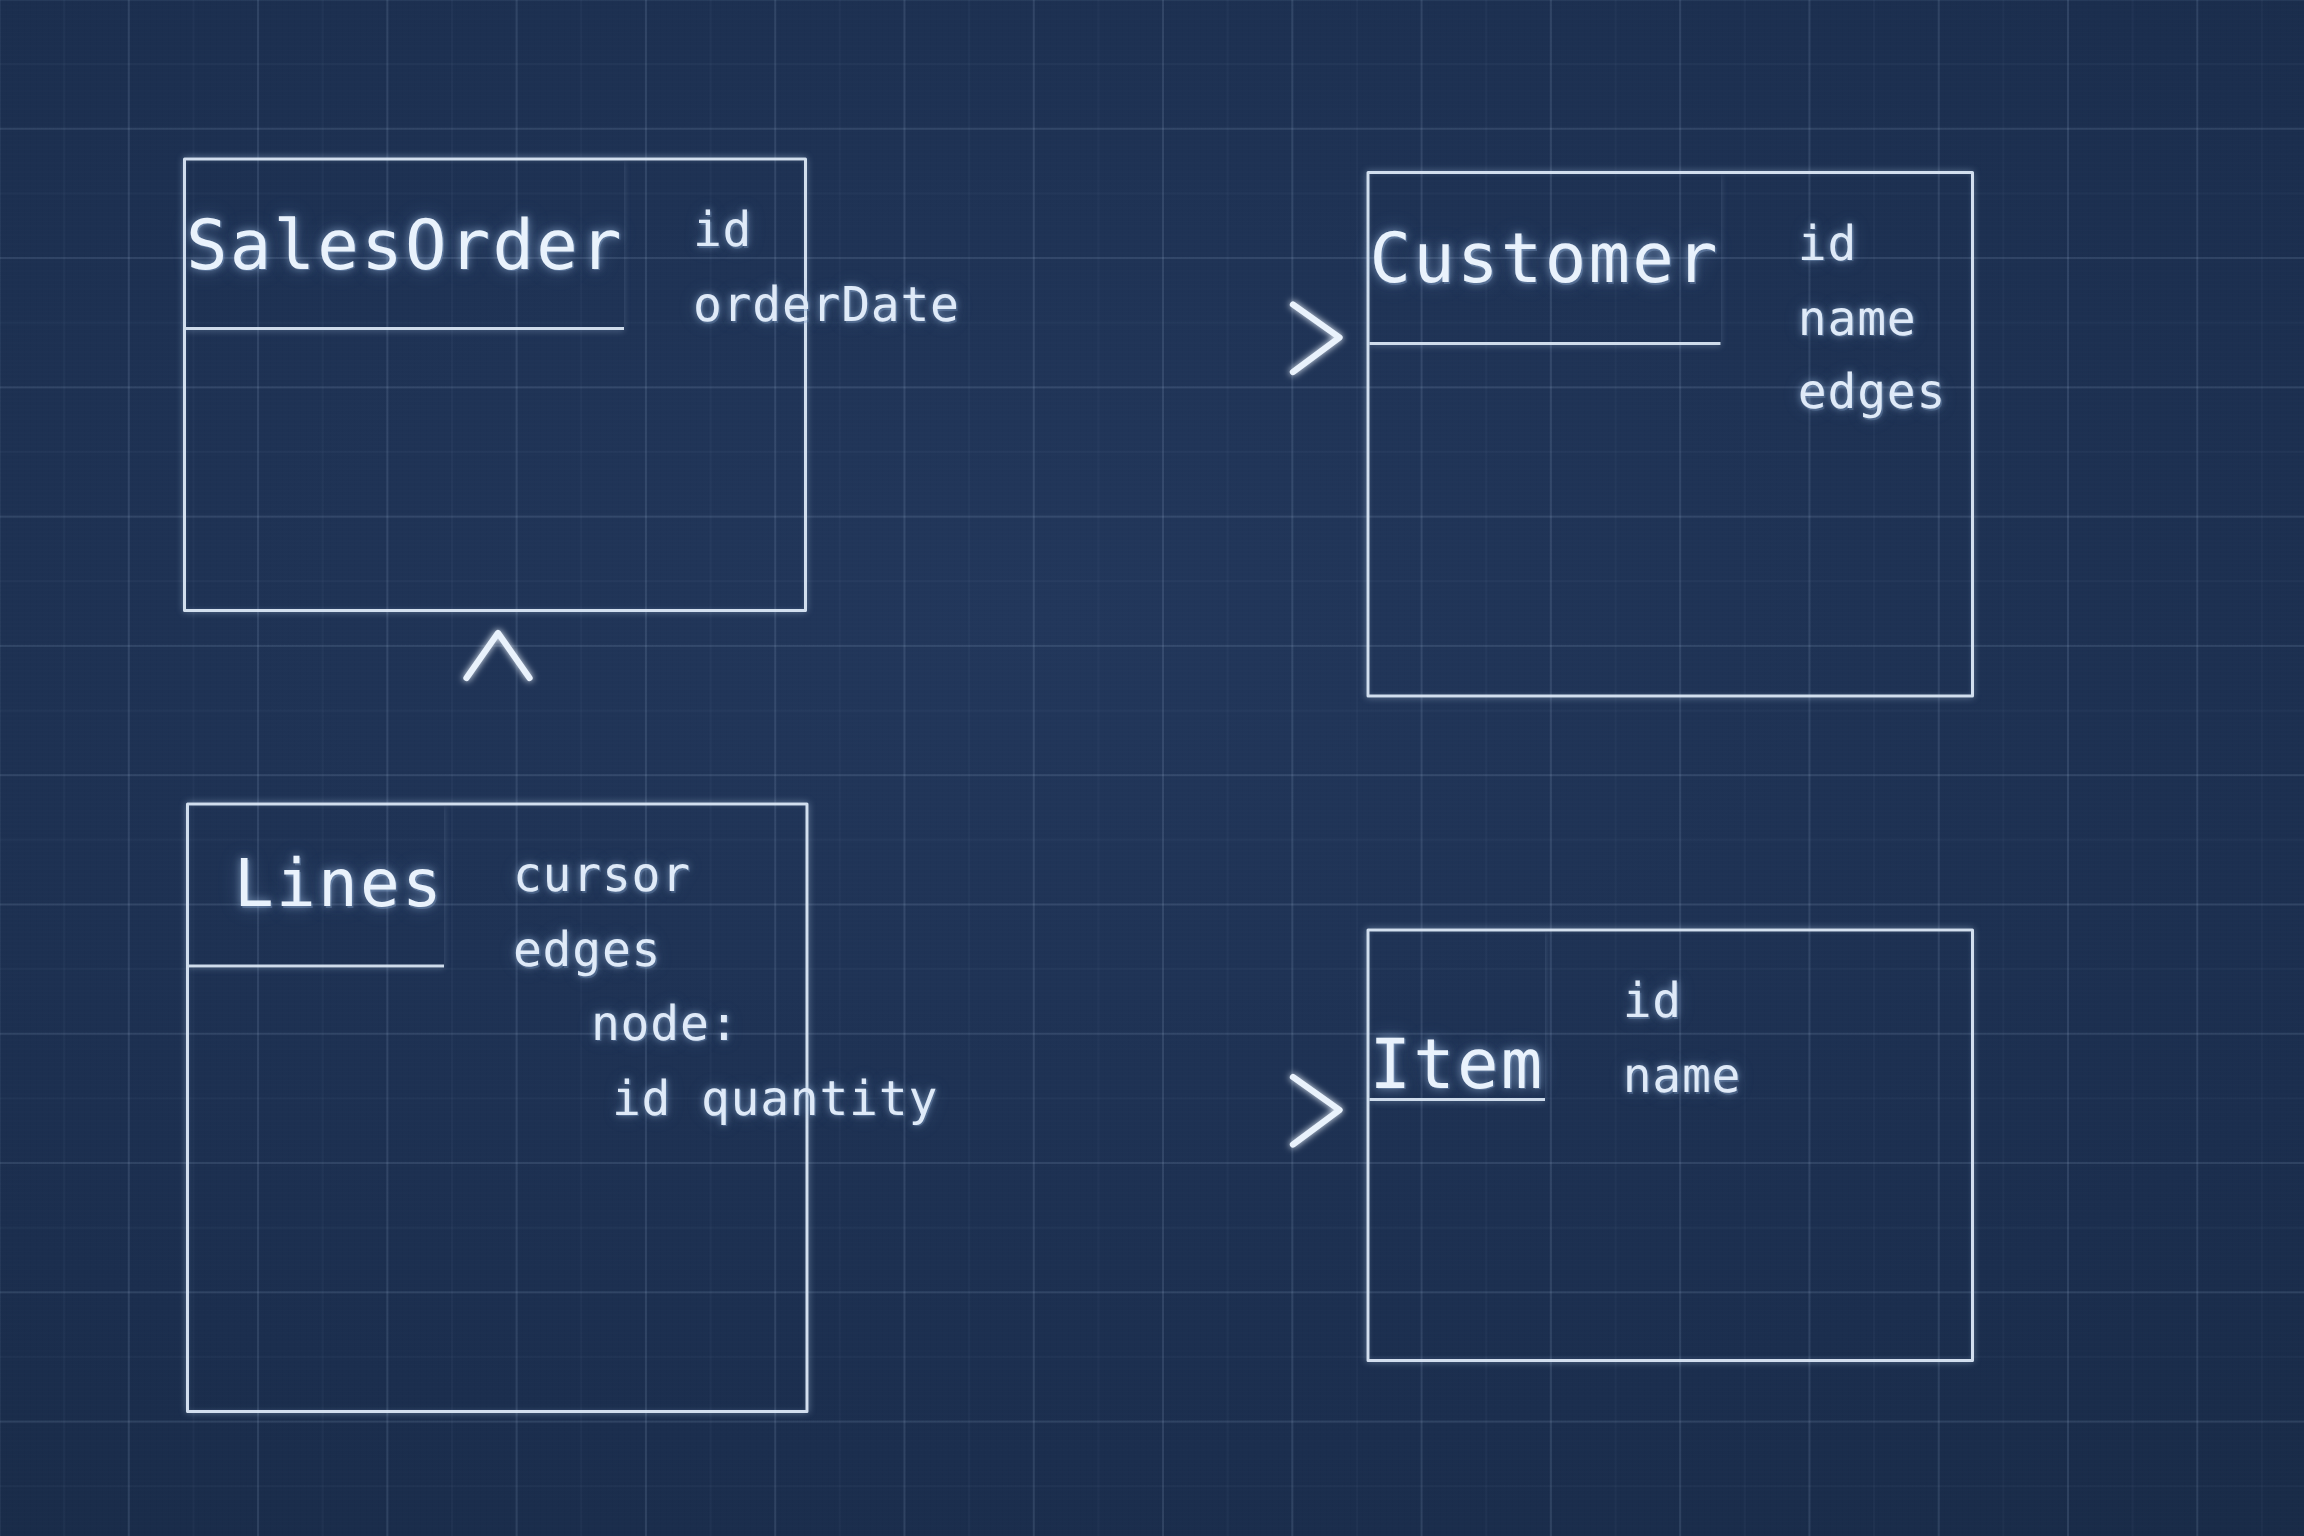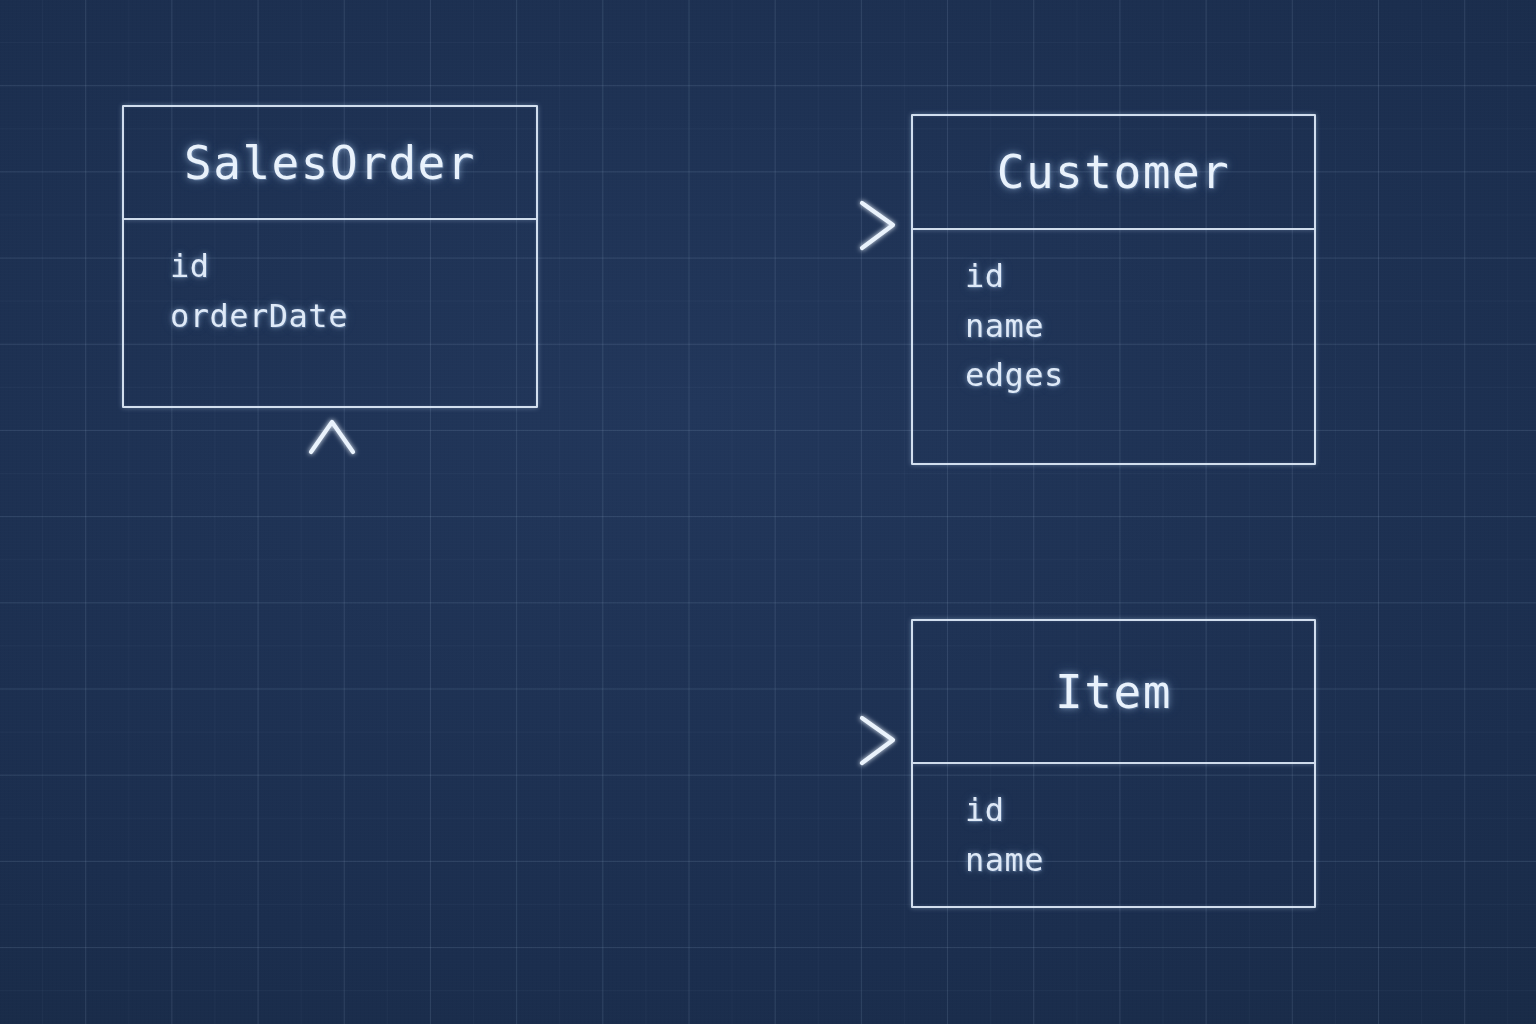--- a/index.html
+++ b/index.html
@@ -46,21 +46,21 @@
 
   
   .uml-box {
     position:absolute;
     border:2.4px solid rgba(226,238,252,0.92);
     box-shadow:
       0 0 5px rgba(200,225,255,0.35),
       inset 0 0 3px rgba(190,215,245,0.18);
     border-radius:1px;
     display:flex;
-    flex-direction:column;
+    flex-direction:row;
   }
 
   .uml-header {
     flex:0 0 auto;
     display:flex;
     align-items:center;
     justify-content:center;
     border-bottom:2.2px solid rgba(226,238,252,0.9);
     box-shadow:0 1px 4px rgba(190,215,245,0.22);
   }
@@ -171,23 +171,34 @@
     <div class="uml-header" style="height:114px;text-align:right;">
       <span class="uml-title">Customer</span>
     </div>
     <div class="uml-body narrow">
       <span class="attr">id</span>
       <span class="attr">name</span>
       <span class="attr">edges</span>
     </div>
   </div>
 
+  <div class="uml-box" style="left:124px; top:535px; width:415px; height:407px;">
+    <div class="uml-header left" style="height:108px;">
+      <span class="uml-title sm">Lines</span>
+    </div>
+    <div class="uml-body">
+      <span class="attr">cursor</span>
+      <span class="attr">edges</span>
+      <span class="attr i1">node:</span>
+      <span class="attr i2">id quantity</span>
+    </div>
+  </div>
 
   <div class="uml-box" style="left:911px; top:619px; width:405px; height:289px;">
-    <div class="uml-header" style="height:143px;">
+    <div class="uml-header" style="height:113px;align-items:flex-end;">
       <span class="uml-title">Item</span>
     </div>
     <div class="uml-body narrow">
       <span class="attr">id</span>
       <span class="attr">name</span>
     </div>
   </div>
 
 </div>
 

